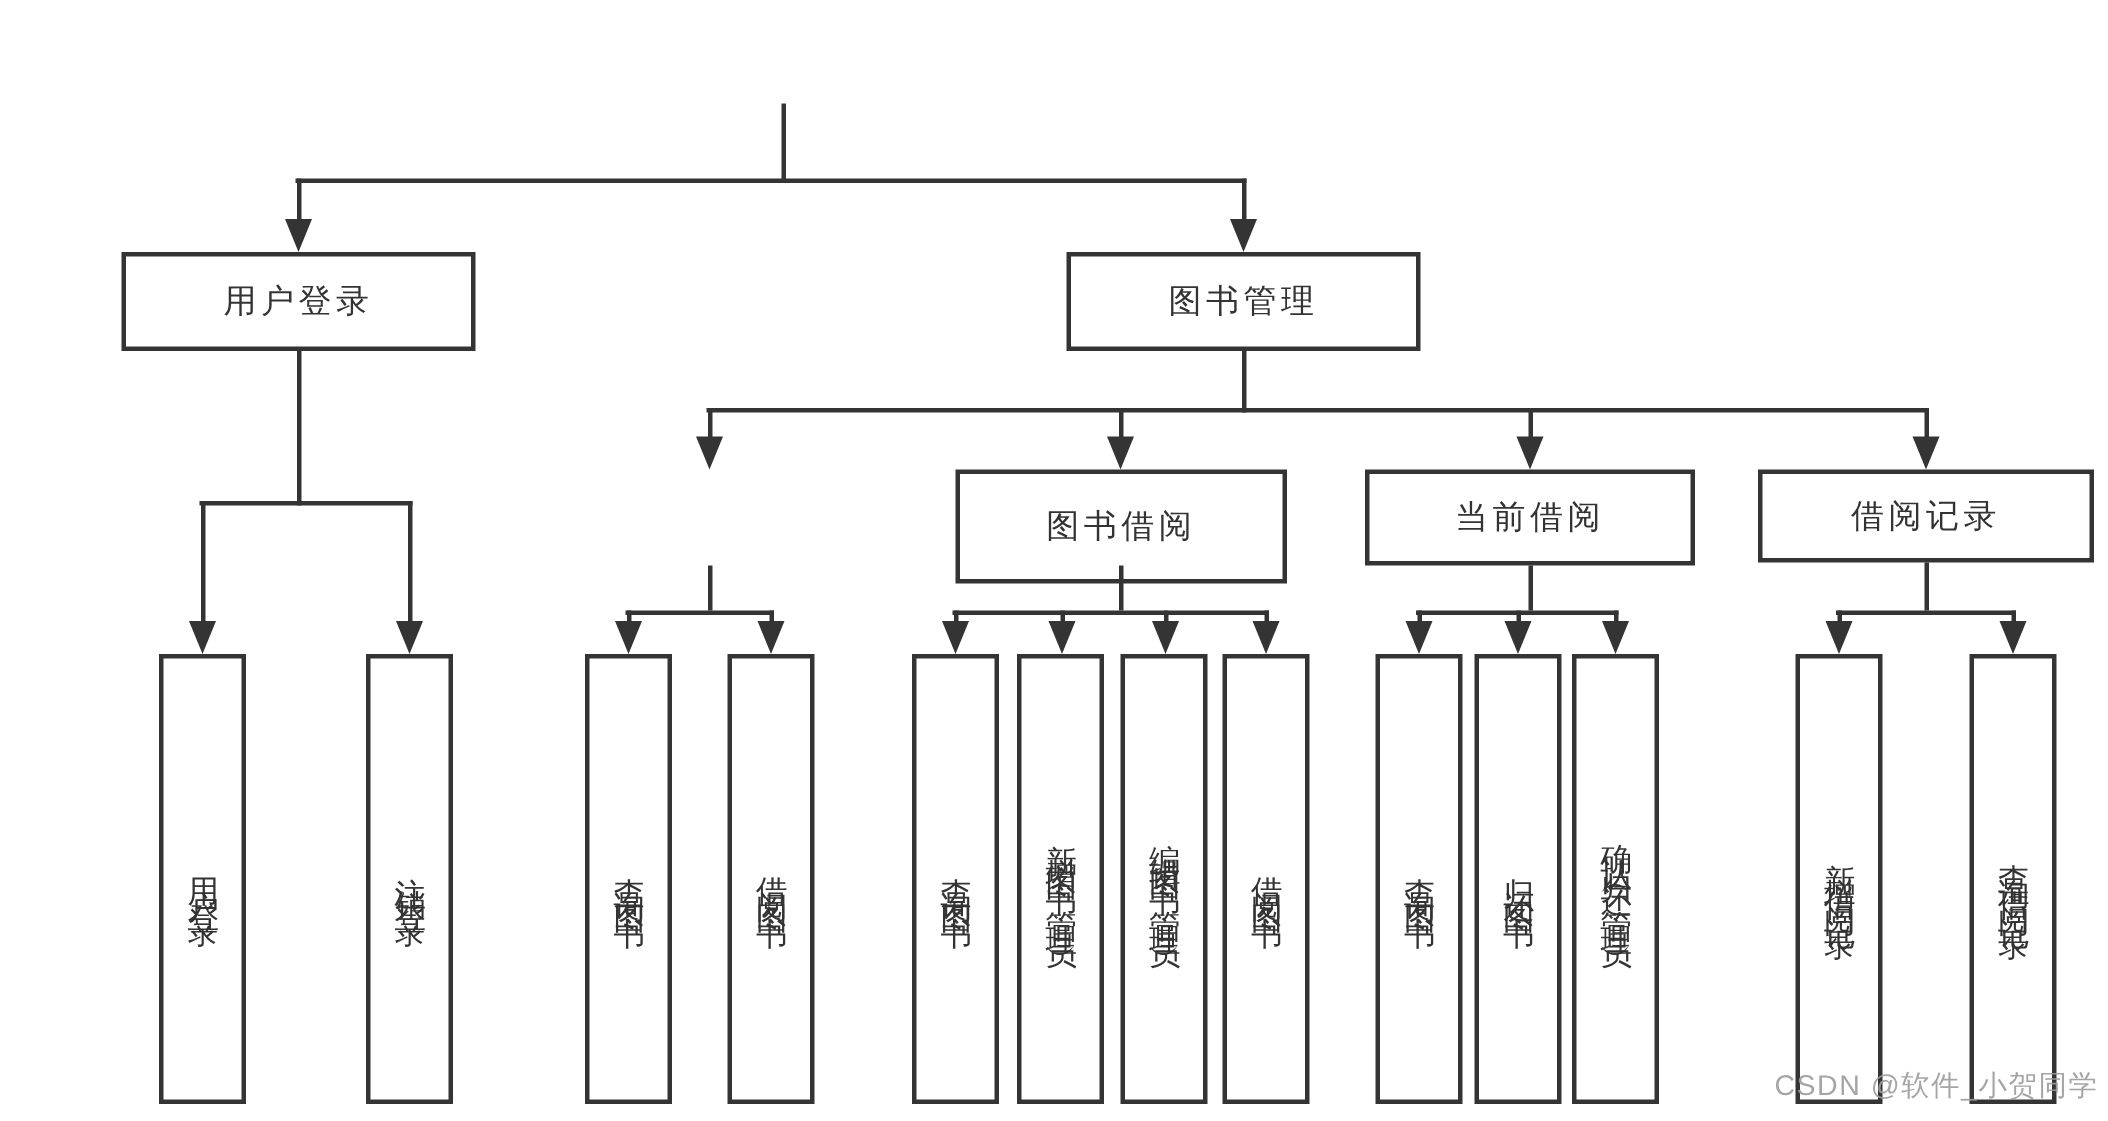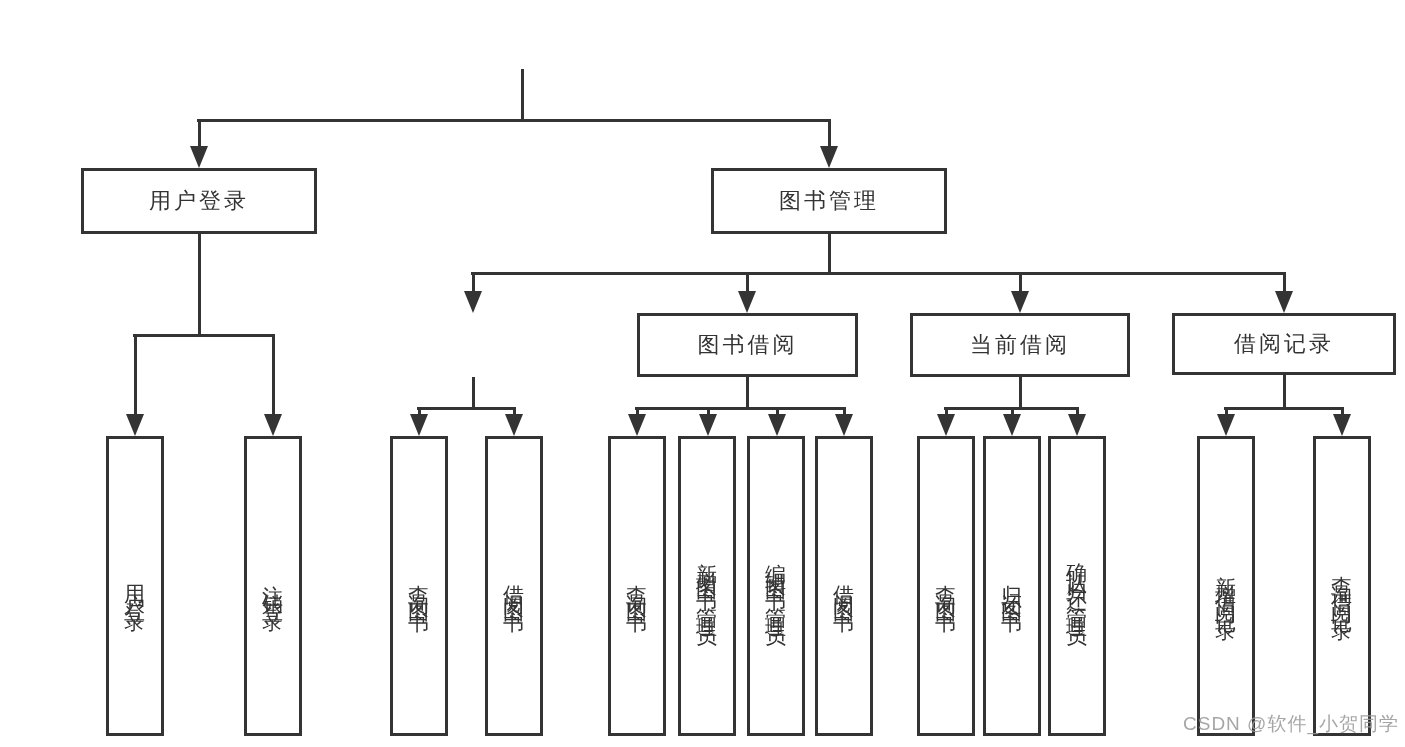--- a/index.html
+++ b/index.html
@@ -94,21 +94,21 @@
   <div class="h" style="left:471px;top:272px;width:815px;"></div>
   <div class="v" style="left:472px;top:272px;height:21px;"></div>
   <div class="ah" style="left:464px;top:291px;"></div>
   <div class="v" style="left:746px;top:272px;height:21px;"></div>
   <div class="ah" style="left:738px;top:291px;"></div>
   <div class="v" style="left:1019px;top:272px;height:21px;"></div>
   <div class="ah" style="left:1011px;top:291px;"></div>
   <div class="v" style="left:1283px;top:272px;height:21px;"></div>
   <div class="ah" style="left:1275px;top:291px;"></div>
 
-  <div class="box" style="left:637px;top:313px;width:221px;height:64px;justify-content:center;">
+  <div class="box" style="left:637px;top:313px;width:221px;height:76px;justify-content:center;">
     <span>图书借阅</span>
   </div>
   <div class="box" style="left:1172px;top:313px;width:224px;height:62px;">
     <span>借阅记录</span>
   </div>
   <div class="box" style="left:910px;top:313px;width:220px;height:64px;">
     <span>当前借阅</span>
   </div>
 
   <div class="v" style="left:472px;top:377px;height:30px;"></div>

